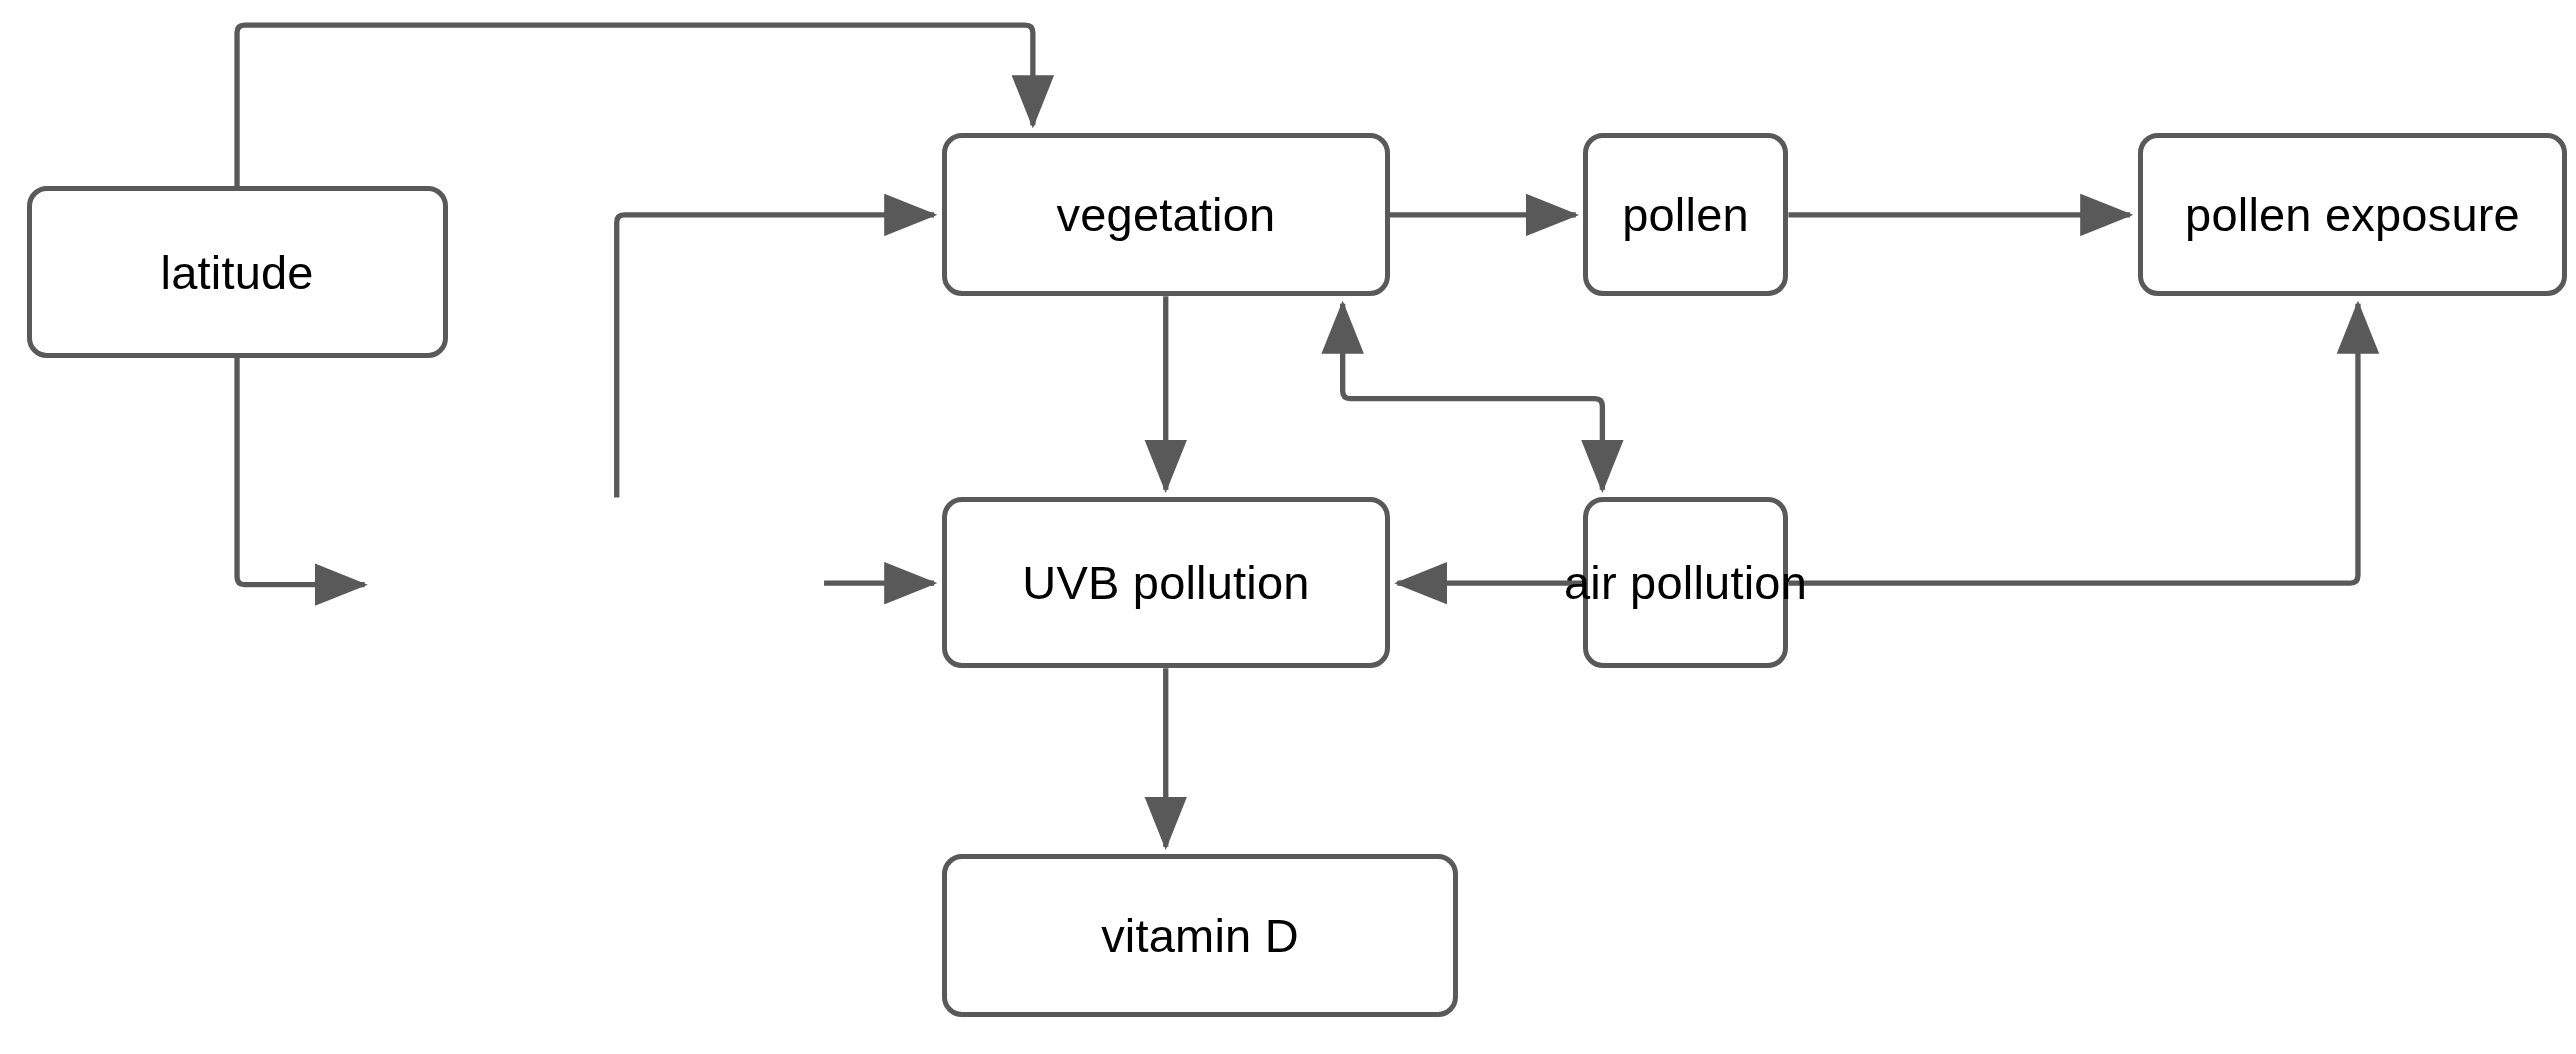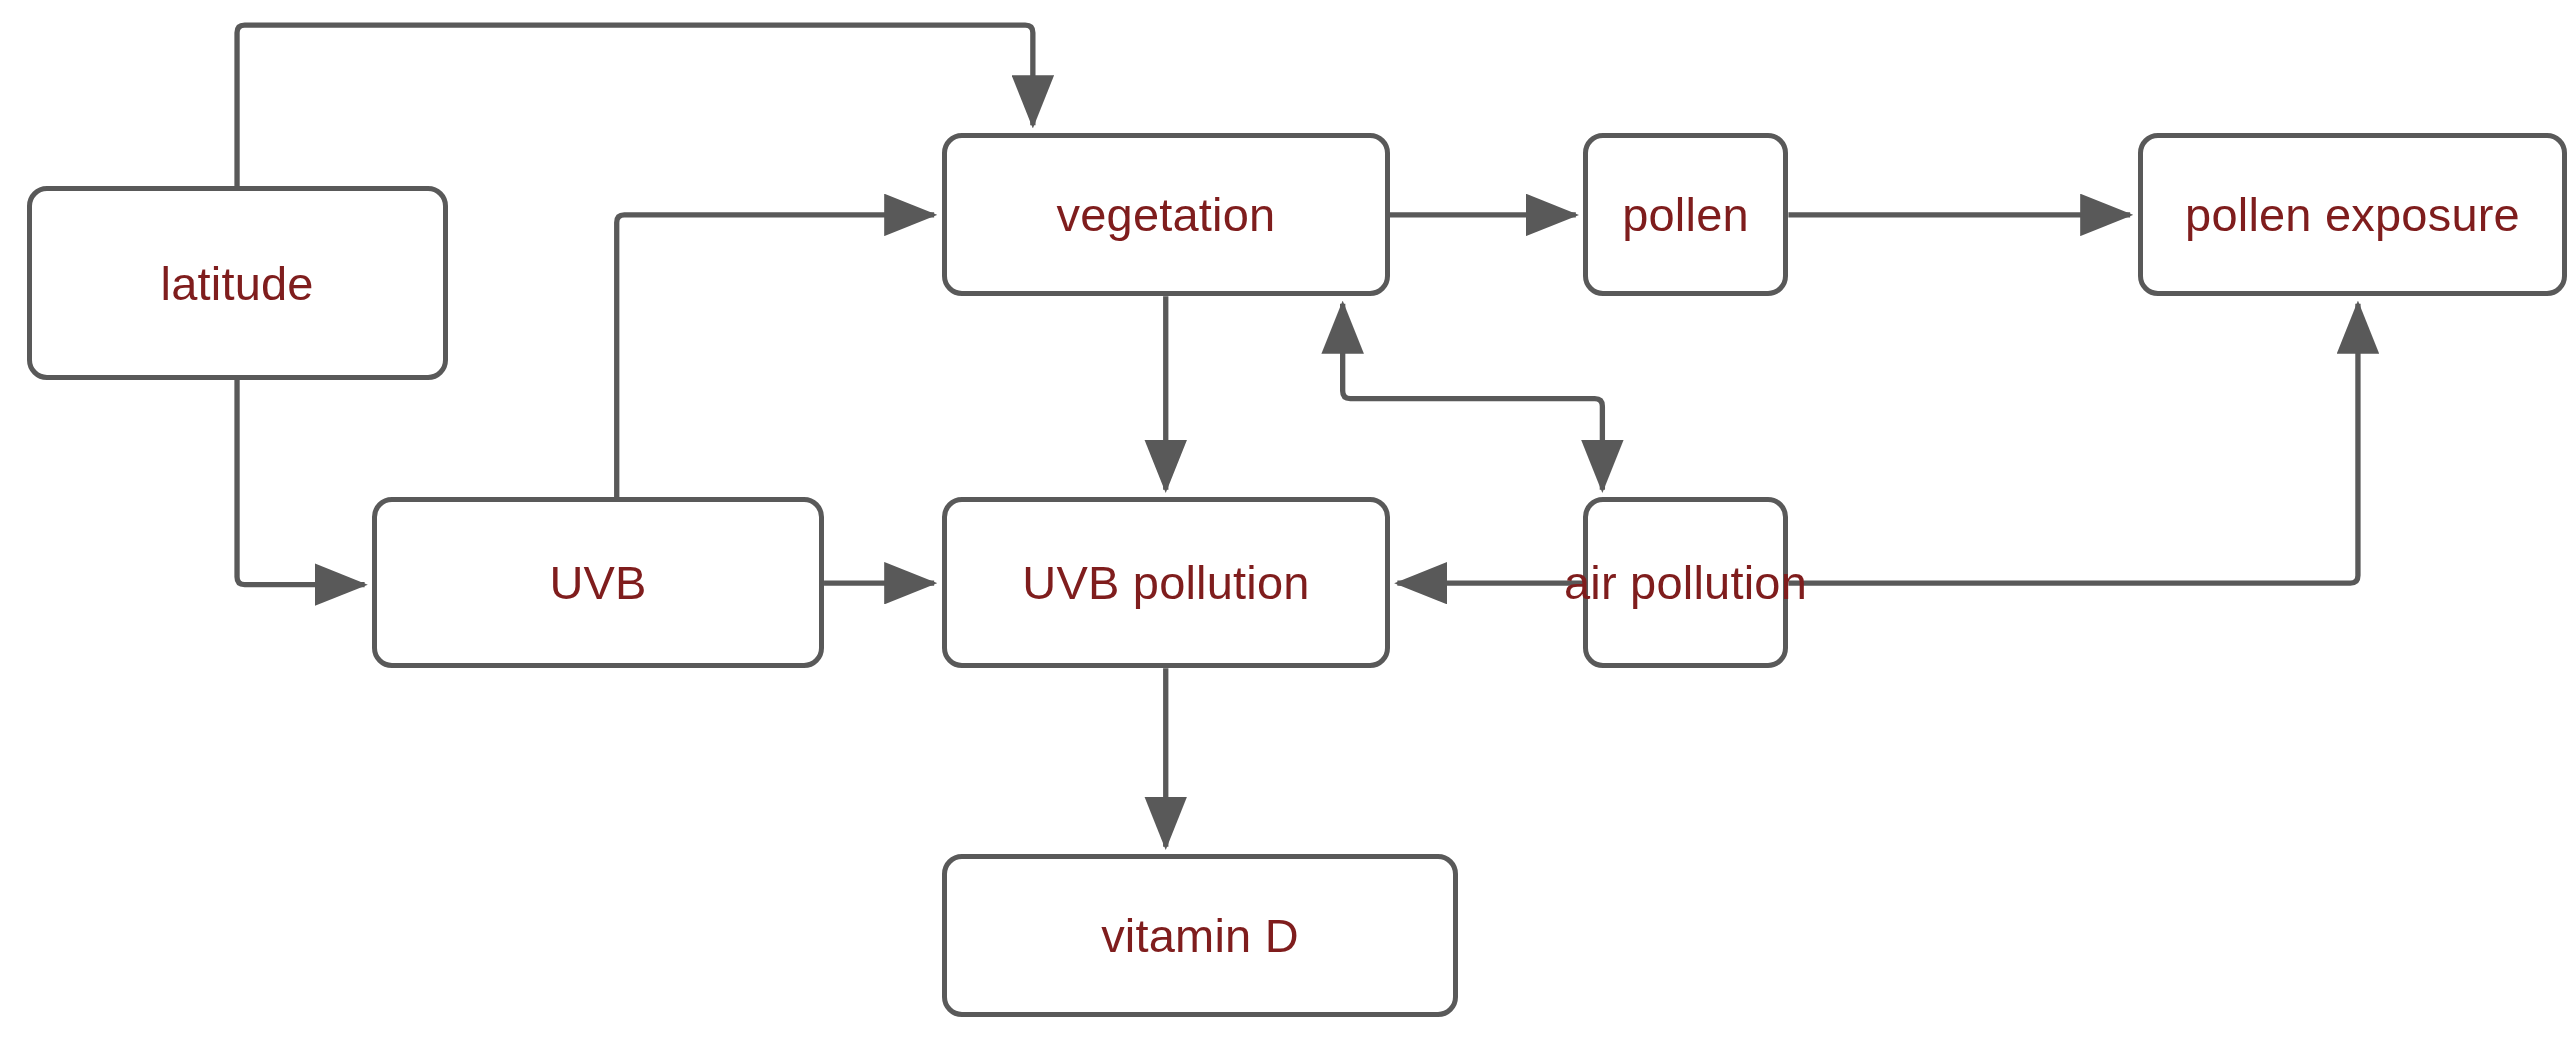--- a/index.html
+++ b/index.html
@@ -33,21 +33,21 @@
     border-radius: 20px;
     display: flex;
     align-items: center;
     justify-content: center;
     z-index: 5;
   }
   .node-label {
     font-family: "Liberation Sans", sans-serif;
     font-size: 47px;
     line-height: 1;
-    color: #7f1d1d;
+    color: #000000;
     white-space: nowrap;
     letter-spacing: 0.2px;
   }
   .edge-path {
     fill: none;
     stroke: #595959;
     stroke-width: 7;
     stroke-linecap: butt;
     stroke-linejoin: round;
   }
@@ -83,39 +83,36 @@
 
     <path class="edge-path" marker-end="url(#arrowEnd)" d="M 1535 880 L 1535 1115"></path>
 
     <path class="edge-path" marker-end="url(#arrowEnd)" d="M 2085 768 L 1840 768"></path>
 
     <path class="edge-path" marker-start="url(#arrowStart)" marker-end="url(#arrowEnd)" d="M 1768 400 L 1768 515 Q 1768 525 1778 525 L 2100 525 Q 2110 525 2110 535 L 2110 645"></path>
 
     <path class="edge-path" marker-end="url(#arrowEnd)" d="M 2355 768 L 3095 768 Q 3105 768 3105 758 L 3105 400"></path>
   </svg>
 
-  <div class="node" style="left:26.6px; top:186px; width:421px; height:194px;">
+  <div class="node" style="left:26.6px; top:186px; width:421px; height:172px;">
     <span class="node-label">latitude</span>
   </div>
 
   <div class="node" style="left:942px; top:133px; width:448px; height:163px;">
     <span class="node-label">vegetation</span>
   </div>
 
   <div class="node" style="left:1583px; top:133px; width:205px; height:163px;text-align:center;">
     <span class="node-label">pollen</span>
   </div>
 
   <div class="node" style="left:2138px; top:133px; width:429px; height:163px;">
     <span class="node-label">pollen exposure</span>
   </div>
 
-  <div class="node" style="left:372px; top:497px; width:452px; height:171px;">
-    <span class="node-label">UVB</span>
-  </div>
 
   <div class="node" style="left:942px; top:497px; width:448px; height:171px;">
     <span class="node-label">UVB pollution</span>
   </div>
 
   <div class="node" style="left:1583px; top:497px; width:205px; height:171px;">
     <span class="node-label">air pollution</span>
   </div>
 
   <div class="node" style="left:942px; top:854px; width:516px; height:163px;">

